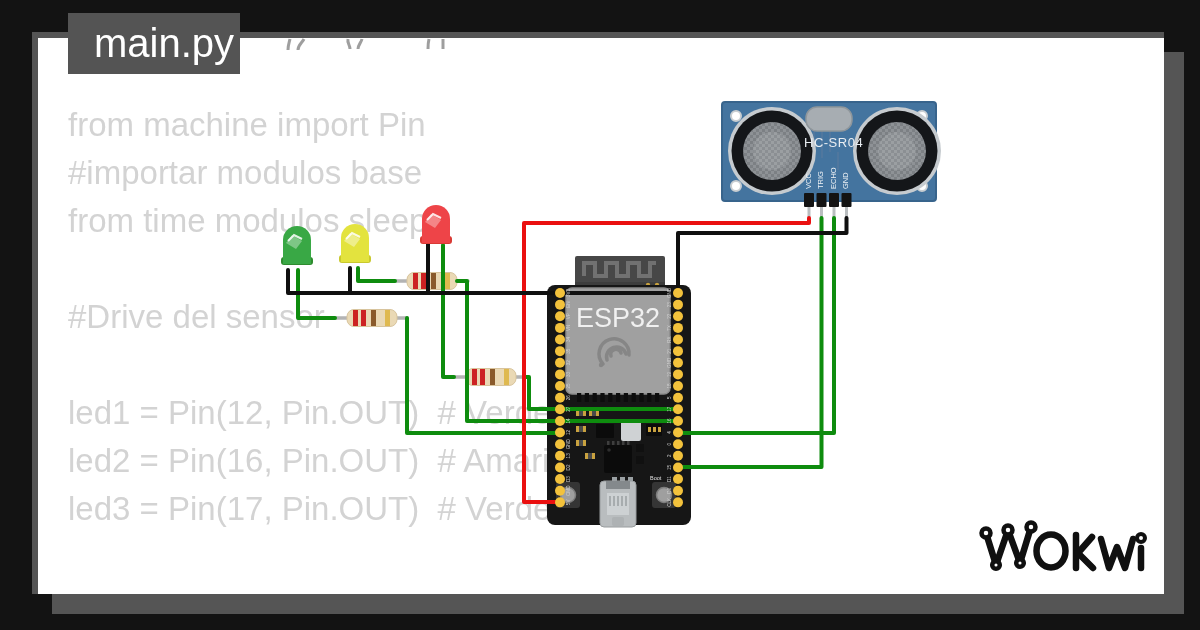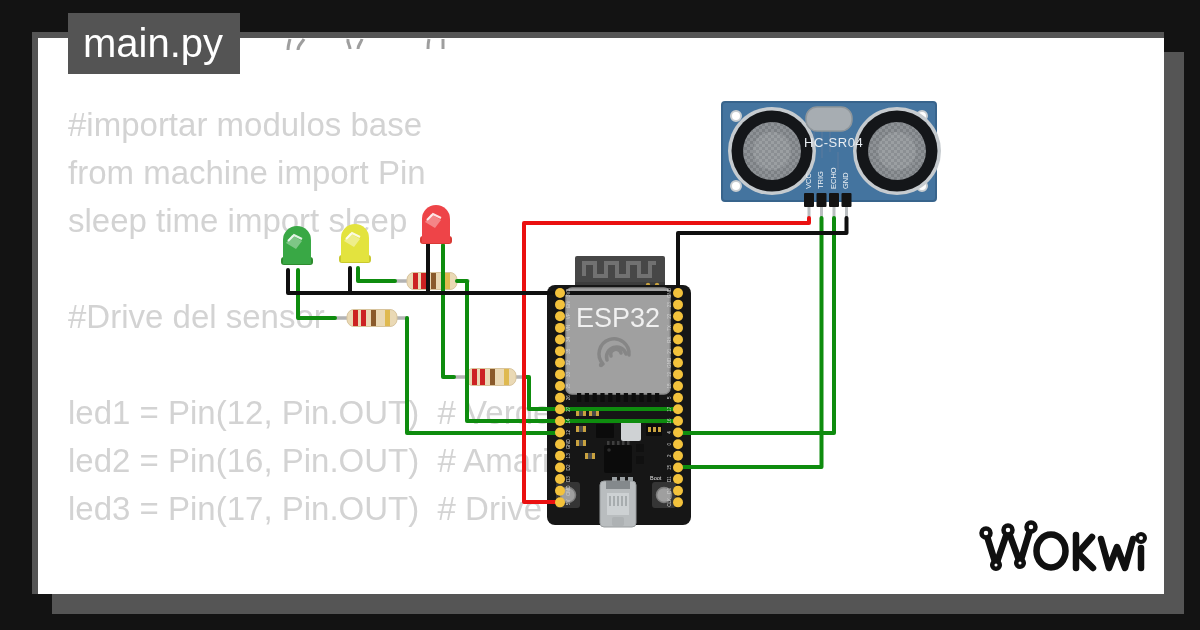--- a/index.html
+++ b/index.html
@@ -4,50 +4,50 @@
 <style>
   html,body{margin:0;padding:0;width:1200px;height:630px;overflow:hidden;
     background:var(--bg,#131313);font-family:"Liberation Sans",sans-serif;}
   .abs{position:absolute;}
   #frame-shadow{left:52px;top:52px;width:1132px;height:562px;background:var(--frame,#555);z-index:0;}
   #frame-border{left:32px;top:32px;width:1132px;height:562px;background:var(--frame,#555);z-index:1;}
   #panel{left:38px;top:38px;width:1126px;height:556px;background:#fff;z-index:2;}
   #code-block{left:68px;top:101px;z-index:3;}
   .code-line{height:48px;line-height:48px;font-size:33px;color:var(--code,#d3d3d3);white-space:pre;}
   #file-tab{left:68px;top:13px;width:172px;height:61px;background:#545454;z-index:5;}
-  #file-tab span{display:block;padding-left:15px;line-height:61px;font-size:40px;color:#ffffff;}
+  #file-tab span{display:block;padding-left:26px;line-height:61px;font-size:40px;color:#ffffff;}
   #circuit{left:0;top:0;z-index:4;}
   .wire{fill:none;stroke-linecap:round;stroke-linejoin:round;stroke-width:4;}
   .wire-black{stroke:var(--wblack,#101010);}
   .wire-red{stroke:var(--wred,#ea1010);}
   .wire-green{stroke:var(--wgreen,#0e8c0e);}
   .lead{stroke:#b3b3b3;stroke-width:3.5;stroke-linecap:round;}
   .rbody{fill:#ead9b5;stroke:#d8c49d;stroke-width:1;}
   .pinlabel{font-size:4.6px;fill:#cfcfcf;text-anchor:middle;dominant-baseline:middle;}
   .sensorlabel{font-size:7.5px;fill:#eef2f5;dominant-baseline:middle;}
   .smalllbl{font-size:5.5px;fill:#e0e0e0;}
   text{font-family:"Liberation Sans",sans-serif;}
 </style>
 </head>
 <body>
 
 <div id="frame-shadow" class="abs"></div>
 <div id="frame-border" class="abs"></div>
 <div id="panel" class="abs"></div>
 
 <div id="code-block" class="abs">
+    <div class="code-line">from machine import Pin</div>
     <div class="code-line">#importar modulos base</div>
-    <div class="code-line">from machine import Pin</div>
-    <div class="code-line">sleep time import sleep</div>
+    <div class="code-line">from time modulos sleep</div>
     <div class="code-line"></div>
     <div class="code-line">#Drive del sensor</div>
     <div class="code-line"></div>
     <div class="code-line">led1 = Pin(12, Pin.OUT)  # Verde</div>
     <div class="code-line">led2 = Pin(16, Pin.OUT)  # Amarillo</div>
-    <div class="code-line">led3 = Pin(17, Pin.OUT)  # Drive</div>
+    <div class="code-line">led3 = Pin(17, Pin.OUT)  # Verde</div>
   </div>
 
 <svg id="circuit" class="abs" width="1200" height="630" viewBox="0 0 1200 630">
   <defs>
     <pattern id="mesh" width="6" height="6" patternUnits="userSpaceOnUse">
       <rect width="6" height="6" fill="#7c8084"></rect>
       <rect x="0" y="0" width="3" height="3" fill="#8e9296"></rect>
       <rect x="3" y="3" width="3" height="3" fill="#8e9296"></rect>
     </pattern>
   </defs>

